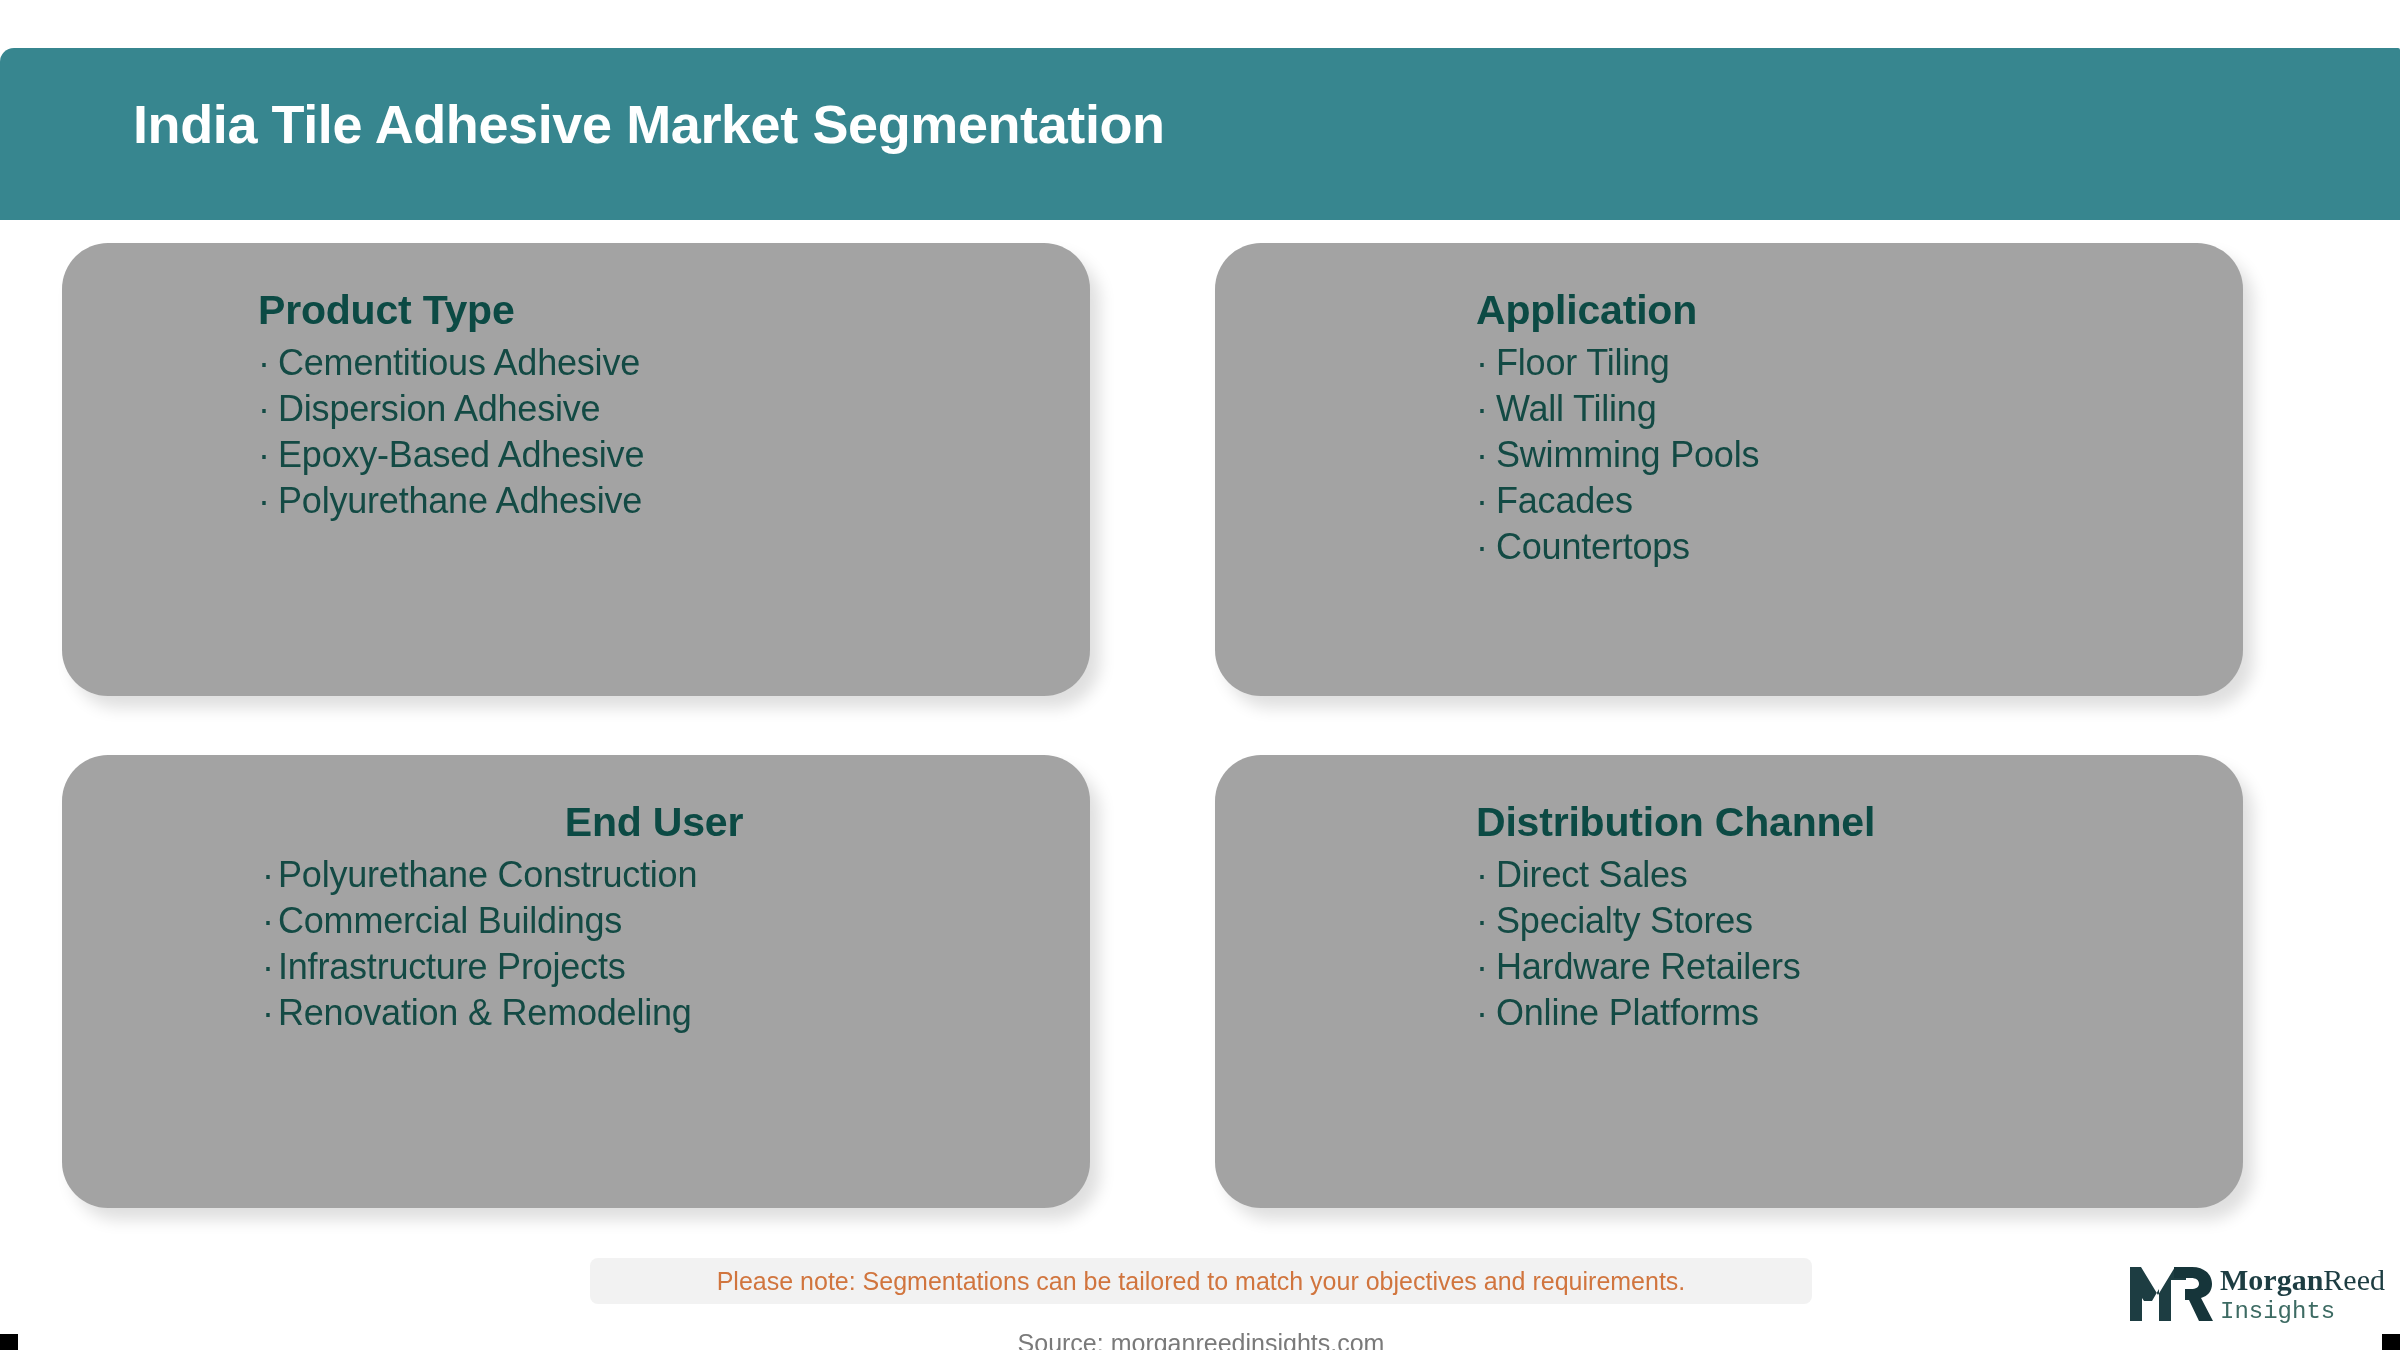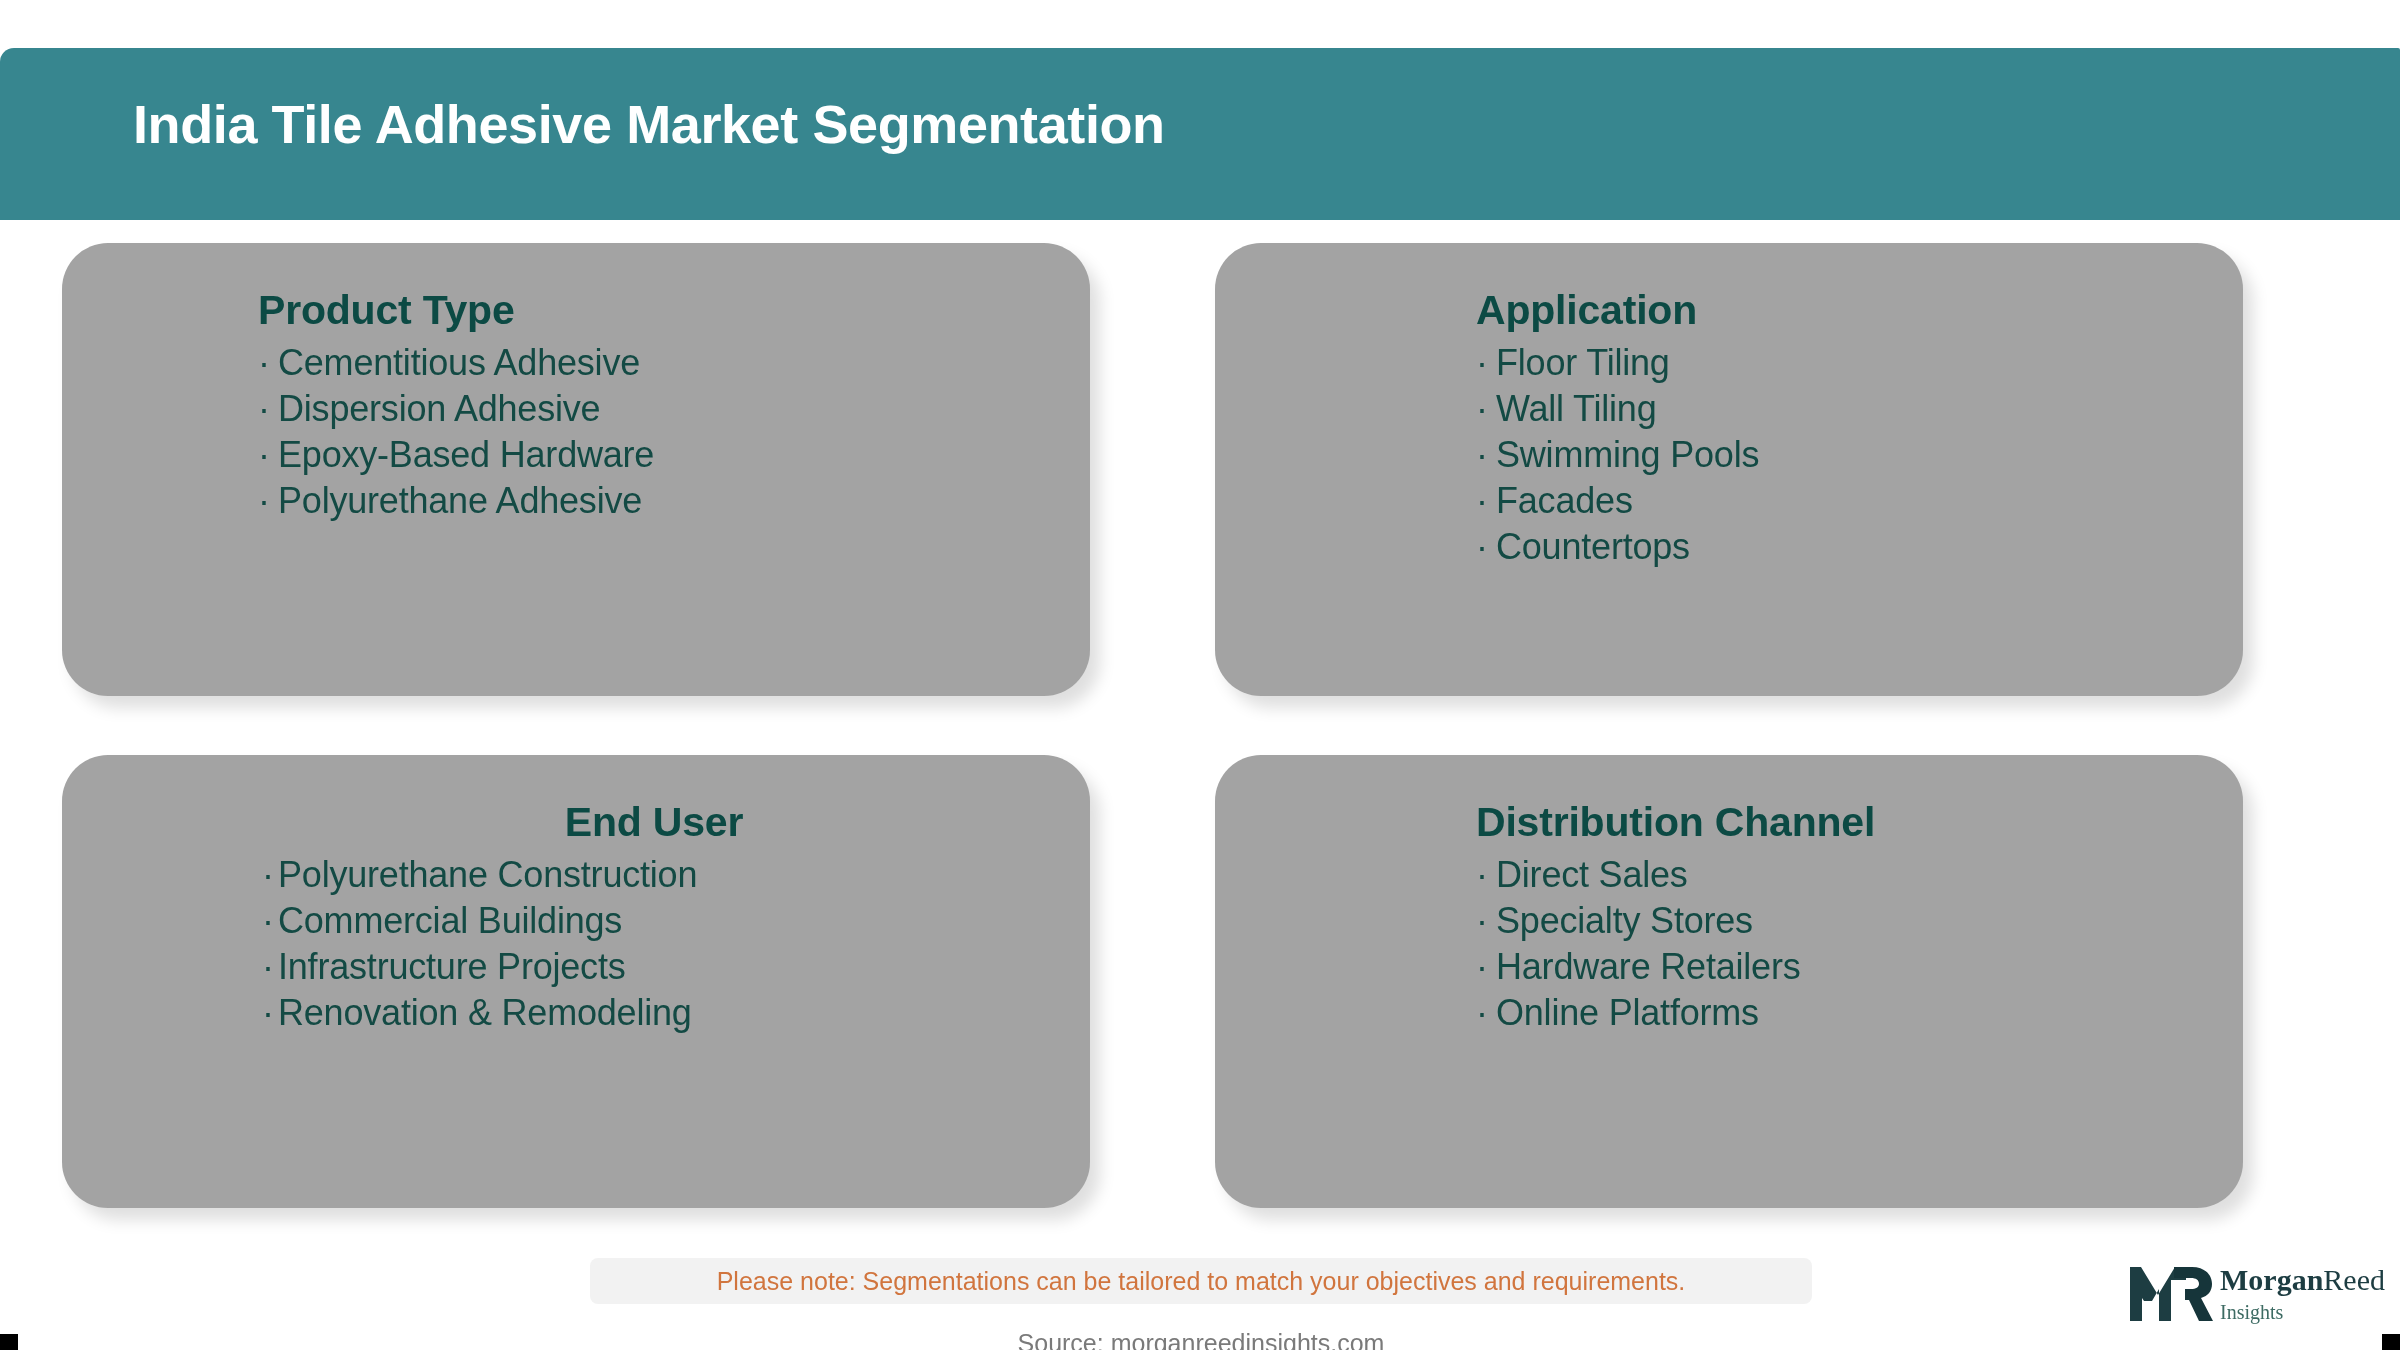--- a/index.html
+++ b/index.html
@@ -161,22 +161,22 @@
   .logo-line1 {
     font-family: "Liberation Serif", "DejaVu Serif", serif;
     font-size: 30px;
     line-height: 32px;
     color: #1D3D42;
     white-space: nowrap;
   }
   .logo-line1 .lw-bold { font-weight: bold; }
   .logo-line1 .lw-reg  { font-weight: normal; }
   .logo-line2 {
-    font-family: Liberation Serif, serif;
-    font-size: 20px;
+    font-family: Liberation Mono, monospace;
+    font-size: 24px;
     line-height: 32px;
     color: #3D6B63;
     white-space: nowrap;
   }
 
   
   .corner-mark {
     position: absolute;
     width: 18px;
     height: 16px;
@@ -201,21 +201,21 @@
         <li>
             <span class="bullet-dot">·</span>
             <span>Cementitious Adhesive</span>
           </li>
         <li>
             <span class="bullet-dot">·</span>
             <span>Dispersion Adhesive</span>
           </li>
         <li>
             <span class="bullet-dot">·</span>
-            <span>Epoxy-Based Hardware</span>
+            <span>Epoxy-Based Adhesive</span>
           </li>
         <li>
             <span class="bullet-dot">·</span>
             <span>Polyurethane Adhesive</span>
           </li>
       </ul>
     </div>
   </div>
 
   <div class="card card-1">

